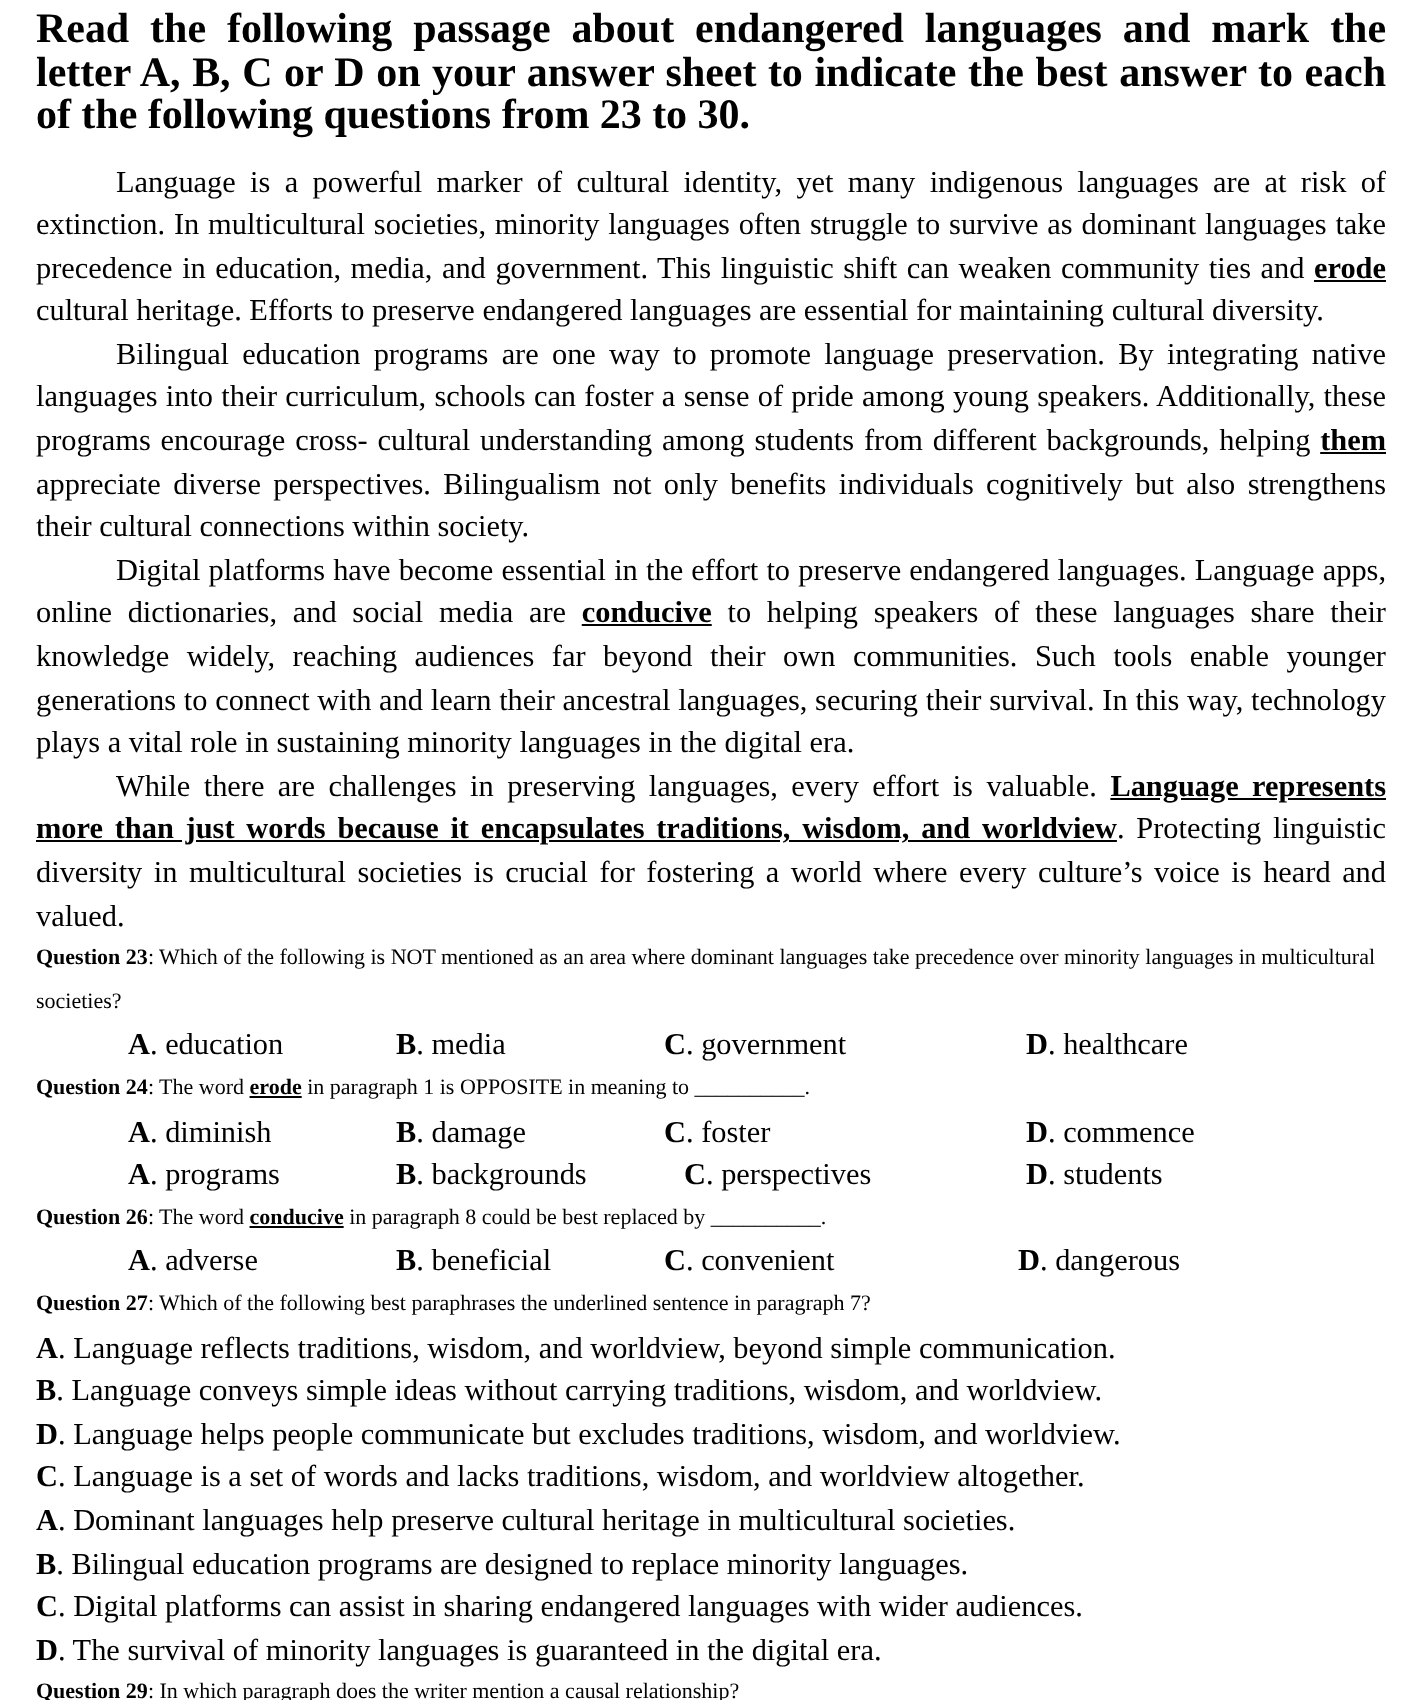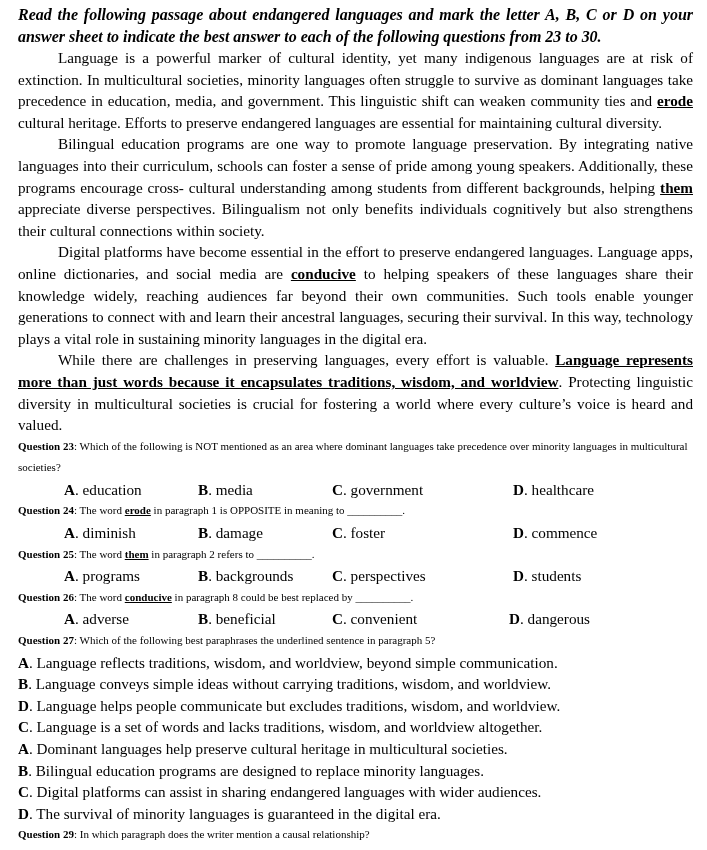--- a/index.html
+++ b/index.html
@@ -20,25 +20,24 @@
     height: 850px;
     padding: 0;
     box-sizing: border-box;
   }
   .inner {
     margin: 0 14px 0 18px;
     width: 675px;
   }
   .instruction {
     font-weight: bold;
-    font-style: italic;
-    font-size: 16px;
+    font-size: 21px;
     line-height: 21.5px;
     text-align: justify;
-    margin: 4px 0 0 0;
+    margin: 4px 0 12px 0;
     letter-spacing: -0.02px;
   }
   .para {
     font-size: 15.2px;
     line-height: 21.6px;
     text-align: justify;
     text-indent: 40px;
     margin: 0;
     hyphens: none;
   }
@@ -108,35 +107,34 @@
           <span class="opt" style="left: 314px;"><span class="ltr">C</span><span>. </span><span>government</span></span>
           <span class="opt" style="left: 495px;"><span class="ltr">D</span><span>. </span><span>healthcare</span></span>
         </div>
         <p class="qline"><span class="qlabel">Question 24</span><span>: The word </span><span class="bu">erode</span><span> in paragraph 1 is OPPOSITE in meaning to __________.</span></p>
         <div class="optrow">
           <span class="opt" style="left: 46px;"><span class="ltr">A</span><span>. </span><span>diminish</span></span>
           <span class="opt" style="left: 180px;"><span class="ltr">B</span><span>. </span><span>damage</span></span>
           <span class="opt" style="left: 314px;"><span class="ltr">C</span><span>. </span><span>foster</span></span>
           <span class="opt" style="left: 495px;"><span class="ltr">D</span><span>. </span><span>commence</span></span>
         </div>
-        <p class="qline"><span class="qlabel">Question 25</span><span>: The word </span><span class="bu">them</span><span> in paragraph 2 refers to __________.</span></p>
         <div class="optrow">
           <span class="opt" style="left: 46px;"><span class="ltr">A</span><span>. </span><span>programs</span></span>
           <span class="opt" style="left: 180px;"><span class="ltr">B</span><span>. </span><span>backgrounds</span></span>
-          <span class="opt" style="left: 314px;"><span class="ltr">C</span><span>. </span><span>perspectives</span></span>
+          <span class="opt" style="left: 324px;"><span class="ltr">C</span><span>. </span><span>perspectives</span></span>
           <span class="opt" style="left: 495px;"><span class="ltr">D</span><span>. </span><span>students</span></span>
         </div>
         <p class="qline"><span class="qlabel">Question 26</span><span>: The word </span><span class="bu">conducive</span><span> in paragraph 8 could be best replaced by __________.</span></p>
         <div class="optrow">
           <span class="opt" style="left: 46px;"><span class="ltr">A</span><span>. </span><span>adverse</span></span>
           <span class="opt" style="left: 180px;"><span class="ltr">B</span><span>. </span><span>beneficial</span></span>
           <span class="opt" style="left: 314px;"><span class="ltr">C</span><span>. </span><span>convenient</span></span>
           <span class="opt" style="left: 491px; text-align: right;"><span class="ltr">D</span><span>. </span><span>dangerous</span></span>
         </div>
-        <p class="qline just"><span class="qlabel">Question 27</span><span>: Which of the following best paraphrases the underlined sentence in paragraph 5?</span></p>
+        <p class="qline just"><span class="qlabel">Question 27</span><span>: Which of the following best paraphrases the underlined sentence in paragraph 7?</span></p>
         <p class="optfull"><span class="ltr">A</span><span>. </span><span>Language reflects traditions, wisdom, and worldview, beyond simple communication.</span></p>
         <p class="optfull"><span class="ltr">B</span><span>. </span><span>Language conveys simple ideas without carrying traditions, wisdom, and worldview.</span></p>
         <p class="optfull"><span class="ltr">D</span><span>. </span><span>Language helps people communicate but excludes traditions, wisdom, and worldview.</span></p>
         <p class="optfull"><span class="ltr">C</span><span>. </span><span>Language is a set of words and lacks traditions, wisdom, and worldview altogether.</span></p>
         <p class="optfull"><span class="ltr">A</span><span>. </span><span>Dominant languages help preserve cultural heritage in multicultural societies.</span></p>
         <p class="optfull"><span class="ltr">B</span><span>. </span><span>Bilingual education programs are designed to replace minority languages.</span></p>
         <p class="optfull"><span class="ltr">C</span><span>. </span><span>Digital platforms can assist in sharing endangered languages with wider audiences.</span></p>
         <p class="optfull"><span class="ltr">D</span><span>. </span><span>The survival of minority languages is guaranteed in the digital era.</span></p>
         <p class="qline"><span class="qlabel">Question 29</span><span>: In which paragraph does the writer mention a causal relationship?</span></p>
       </div>

